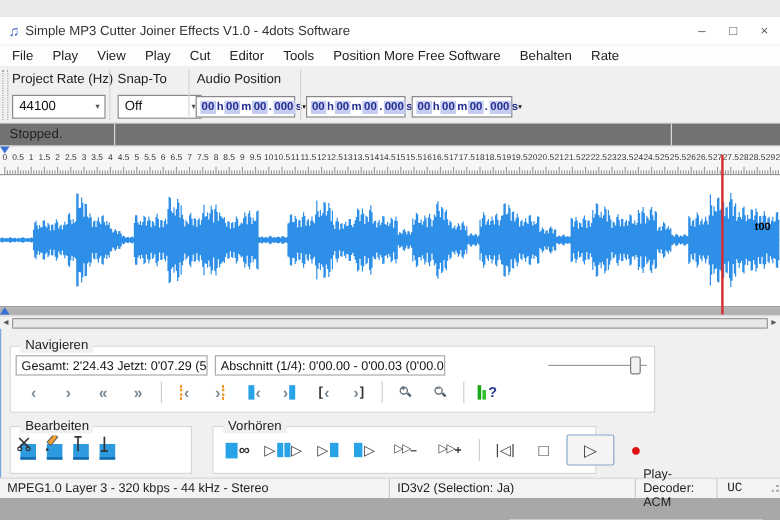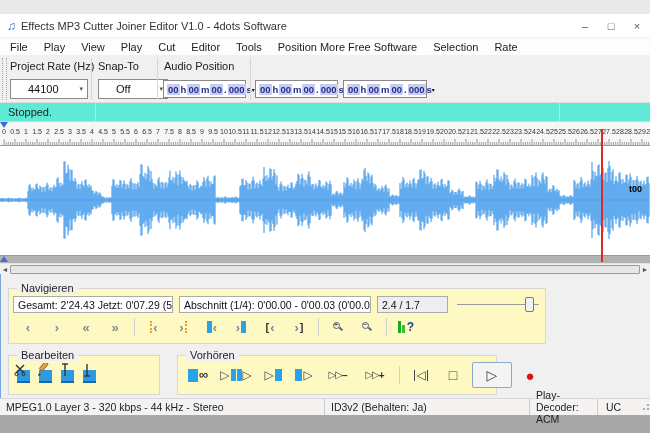--- a/index.html
+++ b/index.html
@@ -13,48 +13,48 @@
   .win-controls{margin-left:auto;display:flex;}
   .win-btn{width:26px;height:22px;display:flex;align-items:center;justify-content:center;font-size:11px;color:#555;}
   
   .menubar{position:absolute;left:0;top:38px;width:650px;height:17px;background:#fdfdfd;display:flex;align-items:center;padding-left:2px;box-sizing:border-box;}
   .menu-item{font-size:11px;color:#222;padding:0 8px;}
   
   .toolbar{position:absolute;left:0;top:55px;width:650px;height:48px;background:#f0f0f0;border-bottom:1px solid #dcdcdc;box-sizing:border-box;}
   .grip{position:absolute;left:2px;top:3px;width:3px;height:42px;border-left:1px dotted #aaa;border-right:1px dotted #aaa;}
   .tb-label{position:absolute;font-size:11px;color:#222;top:5px;}
   .tb-sep{position:absolute;top:3px;width:1px;height:42px;background:#d6d6d6;}
-  .combo{position:absolute;top:24px;height:20px;border:1px solid #8a8a8a;background:#fff;display:flex;align-items:center;box-sizing:border-box;font-size:11px;color:#111;padding-left:17px;}
+  .combo{position:absolute;top:24px;height:20px;border:1px solid #8a8a8a;background:#fff;display:flex;align-items:center;box-sizing:border-box;font-size:11px;color:#111;padding-left:5px;}
   .combo .chev{margin-left:auto;font-size:7px;color:#555;padding-right:4px;}
   .combo-header{position:absolute;top:3px;height:17px;border:1px solid #b2b2b2;background:#ececec;display:flex;align-items:center;box-sizing:border-box;font-size:11px;color:#222;padding-left:5px;}
   .combo-header .chev{margin-left:auto;font-size:7px;color:#444;padding-right:5px;}
   .timefield{position:absolute;top:25px;height:18px;border:1px solid #888;background:#fff;display:flex;align-items:center;box-sizing:border-box;font-size:9.5px;padding:0 2px;}
   .tf-digit{background:#c6ccf2;color:#242f8e;font-weight:700;padding:0 1px;margin:0 1px;}
   .tf-unit{color:#242f8e;font-weight:700;padding:0;}
   .tf-arrow{margin-left:auto;font-size:6px;color:#111;}
   
-  .statusrow{position:absolute;left:0;top:103px;width:650px;height:19px;background:#5eead4;border-bottom:1px solid #d2d2d2;box-sizing:border-box;display:flex;}
+  .statusrow{position:absolute;left:0;top:103px;width:650px;height:19px;background:#737373;border-bottom:1px solid #d2d2d2;box-sizing:border-box;display:flex;}
   .statusrow .cell{border-right:1px solid #dadada;height:100%;display:flex;align-items:center;font-size:11px;color:#222;box-sizing:border-box;}
   
   .rulerband{position:absolute;left:0;top:122px;width:650px;height:23px;background:#f6f6f6;}
   .ruler-label{position:absolute;top:6px;font-size:7px;color:#333;transform:translateX(-50%);white-space:nowrap;}
   .ruler-ticks{position:absolute;left:0;top:0;}
   .sel-marker-top{position:absolute;left:0px;top:0px;width:0;height:0;border-left:4px solid transparent;border-right:4px solid transparent;border-top:6px solid #3b6fd4;}
   
   .wavepanel{position:absolute;left:0;top:145px;width:650px;height:111px;background:#ffffff;border-top:1px solid #9a9a9a;border-bottom:1px solid #9a9a9a;box-sizing:border-box;}
   .clip-label{position:absolute;left:629px;top:184px;font-size:9px;font-weight:700;color:#000;z-index:6;}
   .cursor-line{position:absolute;left:601px;top:129px;width:2px;height:133px;z-index:5;}
   .graystrip{position:absolute;left:0;top:256px;width:650px;height:7px;background:#b2b2b2;}
   .sel-marker-bottom{position:absolute;left:0px;top:256px;width:0;height:0;border-left:4px solid transparent;border-right:4px solid transparent;border-bottom:6px solid #3b6fd4;z-index:6;}
   
   .hscroll{position:absolute;left:0;top:263px;width:650px;height:11px;background:#f1f1f1;border-top:1px solid #e0e0e0;box-sizing:border-box;display:flex;align-items:center;}
   .hs-arrow{width:10px;font-size:7px;color:#555;text-align:center;}
   .hs-thumb{flex:1;height:9px;background:#e7e7e7;border:1px solid #9a9a9a;box-sizing:border-box;border-radius:1px;}
   
-  .groupbox{position:absolute;border:1px solid #d7d7d7;background:#fef9c3;box-sizing:border-box;}
+  .groupbox{position:absolute;border:1px solid #d7d7d7;background:#ffffff;box-sizing:border-box;}
   .gb-label{position:absolute;top:-7px;left:8px;background:#f0f0f0;padding:0 4px;font-size:11px;color:#222;line-height:12px;}
   .textbox{position:absolute;top:7px;height:17px;border:1px solid #ababab;background:#fff;font-size:10.5px;color:#111;display:flex;align-items:center;padding-left:4px;box-sizing:border-box;white-space:nowrap;overflow:hidden;}
   .robox{background:#eeeeee;}
   .slider{position:absolute;top:7px;height:17px;display:flex;align-items:center;}
   .slider .track{width:100%;height:1px;background:#9a9a9a;}
   .slider .thumb{position:absolute;top:1px;width:9px;height:15px;background:#f2f2f2;border:1px solid #7a7a7a;border-radius:2px;box-sizing:border-box;}
   
   .navrow{position:absolute;left:6px;top:27px;display:flex;align-items:center;gap:3px;height:22px;}
   .navbtn{width:26px;height:20px;display:flex;align-items:center;justify-content:center;gap:1px;font-size:13px;font-weight:700;color:#7a8894;}
   .vsep{width:1px;height:18px;background:#cfcfcf;margin:0 3px;}
@@ -89,38 +89,38 @@
 </style>
 </head>
 <body>
 
 <div class="screen">
   <div class="desktop-top"></div>
   <div class="window"></div>
 
   <div class="titlebar">
     <span class="app-icon">♫</span>
-    <span class="title-text">Effects MP3 Cutter Joiner Editor V1.0 - 4dots Software</span>
+    <span class="title-text">Simple MP3 Cutter Joiner Effects V1.0 - 4dots Software</span>
     <span class="win-controls">
       <span class="win-btn">–</span>
       <span class="win-btn">□</span>
       <span class="win-btn">×</span>
     </span>
   </div>
 
   <div class="menubar">
       <span class="menu-item">File</span>
       <span class="menu-item">Play</span>
       <span class="menu-item">View</span>
       <span class="menu-item">Play</span>
       <span class="menu-item">Cut</span>
       <span class="menu-item">Editor</span>
       <span class="menu-item">Tools</span>
       <span class="menu-item">Position More Free Software</span>
-      <span class="menu-item">Selection</span>
+      <span class="menu-item">Behalten</span>
       <span class="menu-item">Rate</span>
     </div>
 
   <div class="toolbar">
     <div class="grip"></div>
     <span class="tb-label" style="left:10px;">Project Rate (Hz)</span>
     <div class="combo" style="left:10px;width:78px;">
       <span>44100</span>
       <span class="chev">▾</span>
     </div>
@@ -257,21 +257,20 @@
   <div class="hscroll">
     <span class="hs-arrow">◄</span>
     <div class="hs-thumb"></div>
     <span class="hs-arrow">►</span>
   </div>
 
   <div class="groupbox" style="left:8px;top:288px;width:538px;height:56px;">
     <span class="gb-label">Navigieren</span>
     <div class="textbox" style="left:4px;width:160px;">Gesamt: 2'24.43   Jetzt: 0'07.29    (5%)</div>
     <div class="textbox" style="left:170px;width:192px;">Abschnitt (1/4): 0'00.00 - 0'00.03 (0'00.03)</div>
-    <div class="textbox robox" style="left:368px;width:71px;">2.4 / 1.7</div>
     <div class="slider" style="left:448px;width:82px;">
       <div class="track"></div>
       <div class="thumb" style="left:68px;"></div>
     </div>
     <div class="navrow">
       <div class="navbtn">
           <span>‹</span>
         </div>
       <div class="navbtn">
           <span>›</span>
@@ -415,18 +414,18 @@
         <span class="tri" style="font-size:14px;">▷</span>
       </div>
       <div class="toolbtn" style="width:26px;">
         <span class="recdot" id="rec-icon" style="color: rgb(224, 16, 16);">●</span>
       </div>
     </div>
   </div>
 
   <div class="statusbar">
     <div class="sb-cell" style="width:325px;padding-left:6px;">MPEG1.0 Layer 3 - 320 kbps - 44 kHz - Stereo</div>
-    <div class="sb-cell" style="width:205px;padding-left:6px;">ID3v2 (Behalten: Ja)</div>
+    <div class="sb-cell" style="width:205px;padding-left:6px;">ID3v2 (Selection: Ja)</div>
     <div class="sb-cell" style="width:68px;padding-left:6px;">Play-Decoder: ACM</div>
-    <div class="sb-cell" style="flex:1;padding-left:8px;border-right:none;">UC</div>
+    <div class="sb-cell" style="flex:1;padding-left:8px;border-right:none;font-family:Liberation Mono, monospace;">UC</div>
   </div>
   <div class="sb-grip"></div>
 </div>
 
 </body></html>

